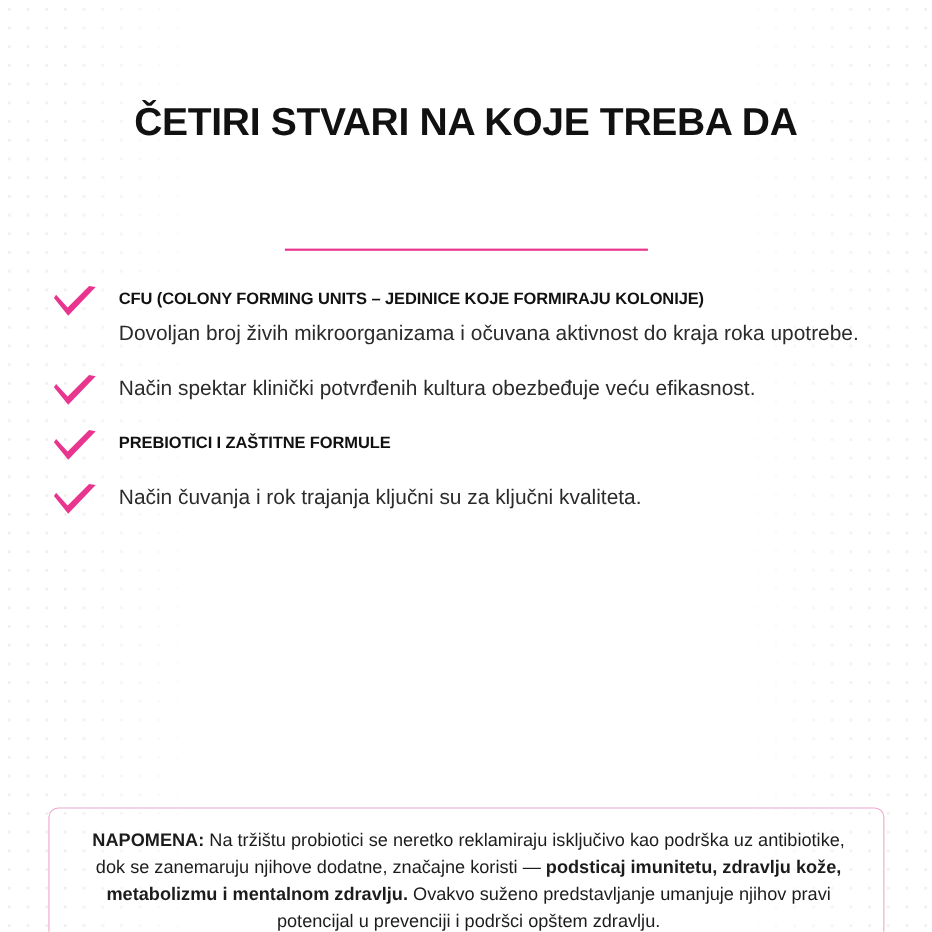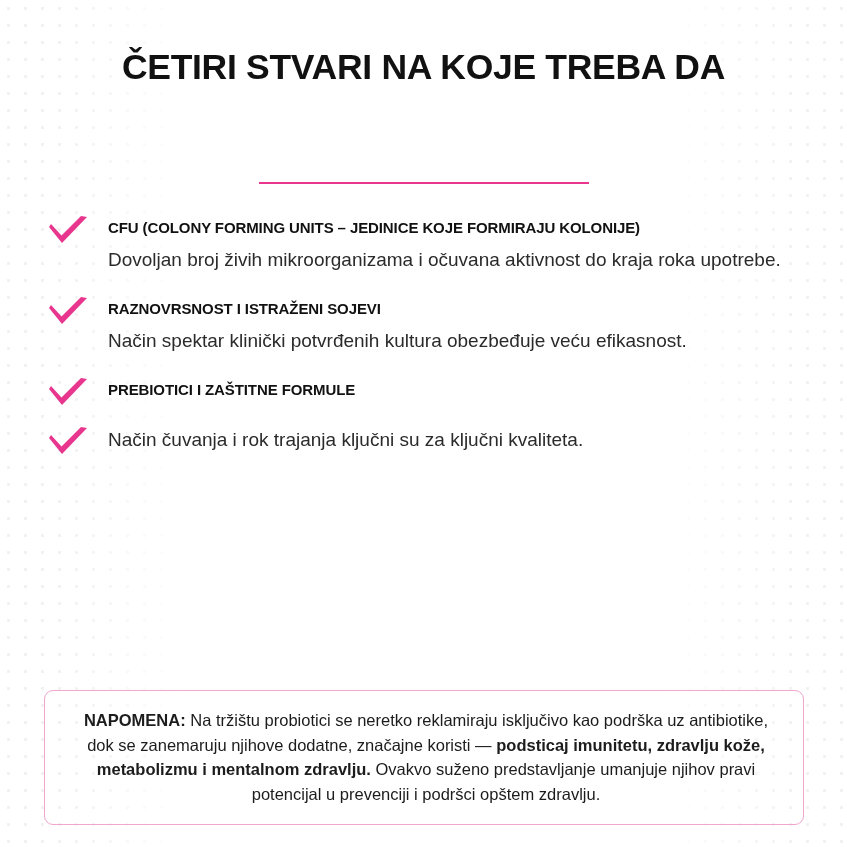--- a/index.html
+++ b/index.html
@@ -26,20 +26,21 @@
     background-size: 17px 17px;
     -webkit-mask-image: linear-gradient(to right, rgba(0,0,0,1) 0px, rgba(0,0,0,1) 60px, rgba(0,0,0,0) 190px, rgba(0,0,0,0) 660px, rgba(0,0,0,1) 800px, rgba(0,0,0,1) 847px);
     mask-image: linear-gradient(to right, rgba(0,0,0,1) 0px, rgba(0,0,0,1) 60px, rgba(0,0,0,0) 190px, rgba(0,0,0,0) 660px, rgba(0,0,0,1) 800px, rgba(0,0,0,1) 847px);
     pointer-events: none;
   }
   .page {
     position: relative;
     width: 847px;
     height: 677px;
     box-sizing: border-box;
+    margin-top: 44px;
   }
 
   
   .heading {
     position: absolute;
     top: 44px;
     left: 0;
     width: 847px;
     text-align: center;
     padding: 0 36px;
@@ -150,21 +151,20 @@
       <h3 class="item-title">CFU (COLONY FORMING UNITS – JEDINICE KOJE FORMIRAJU KOLONIJE)</h3>
       <p class="item-body">Dovoljan broj živih mikroorganizama i očuvana aktivnost do kraja roka upotrebe.</p>
     </div>
 
     <div class="item">
       <span class="check">
         <svg width="42" height="32" viewBox="0 0 42 32" xmlns="http://www.w3.org/2000/svg">
           <path d="M2 11 L15 27 L40 1 L34 0 L14.5 19.5 L4 8 Z" fill="#e8368f"></path>
         </svg>
       </span>
-      <h3 class="item-title">RAZNOVRSNOST I ISTRAŽENI SOJEVI</h3>
       <p class="item-body">Način spektar klinički potvrđenih kultura obezbeđuje veću efikasnost.</p>
     </div>
 
     <div class="item">
       <span class="check">
         <svg width="42" height="32" viewBox="0 0 42 32" xmlns="http://www.w3.org/2000/svg">
           <path d="M2 11 L15 27 L40 1 L34 0 L14.5 19.5 L4 8 Z" fill="#e8368f"></path>
         </svg>
       </span>
       <h3 class="item-title">PREBIOTICI I ZAŠTITNE FORMULE</h3>

